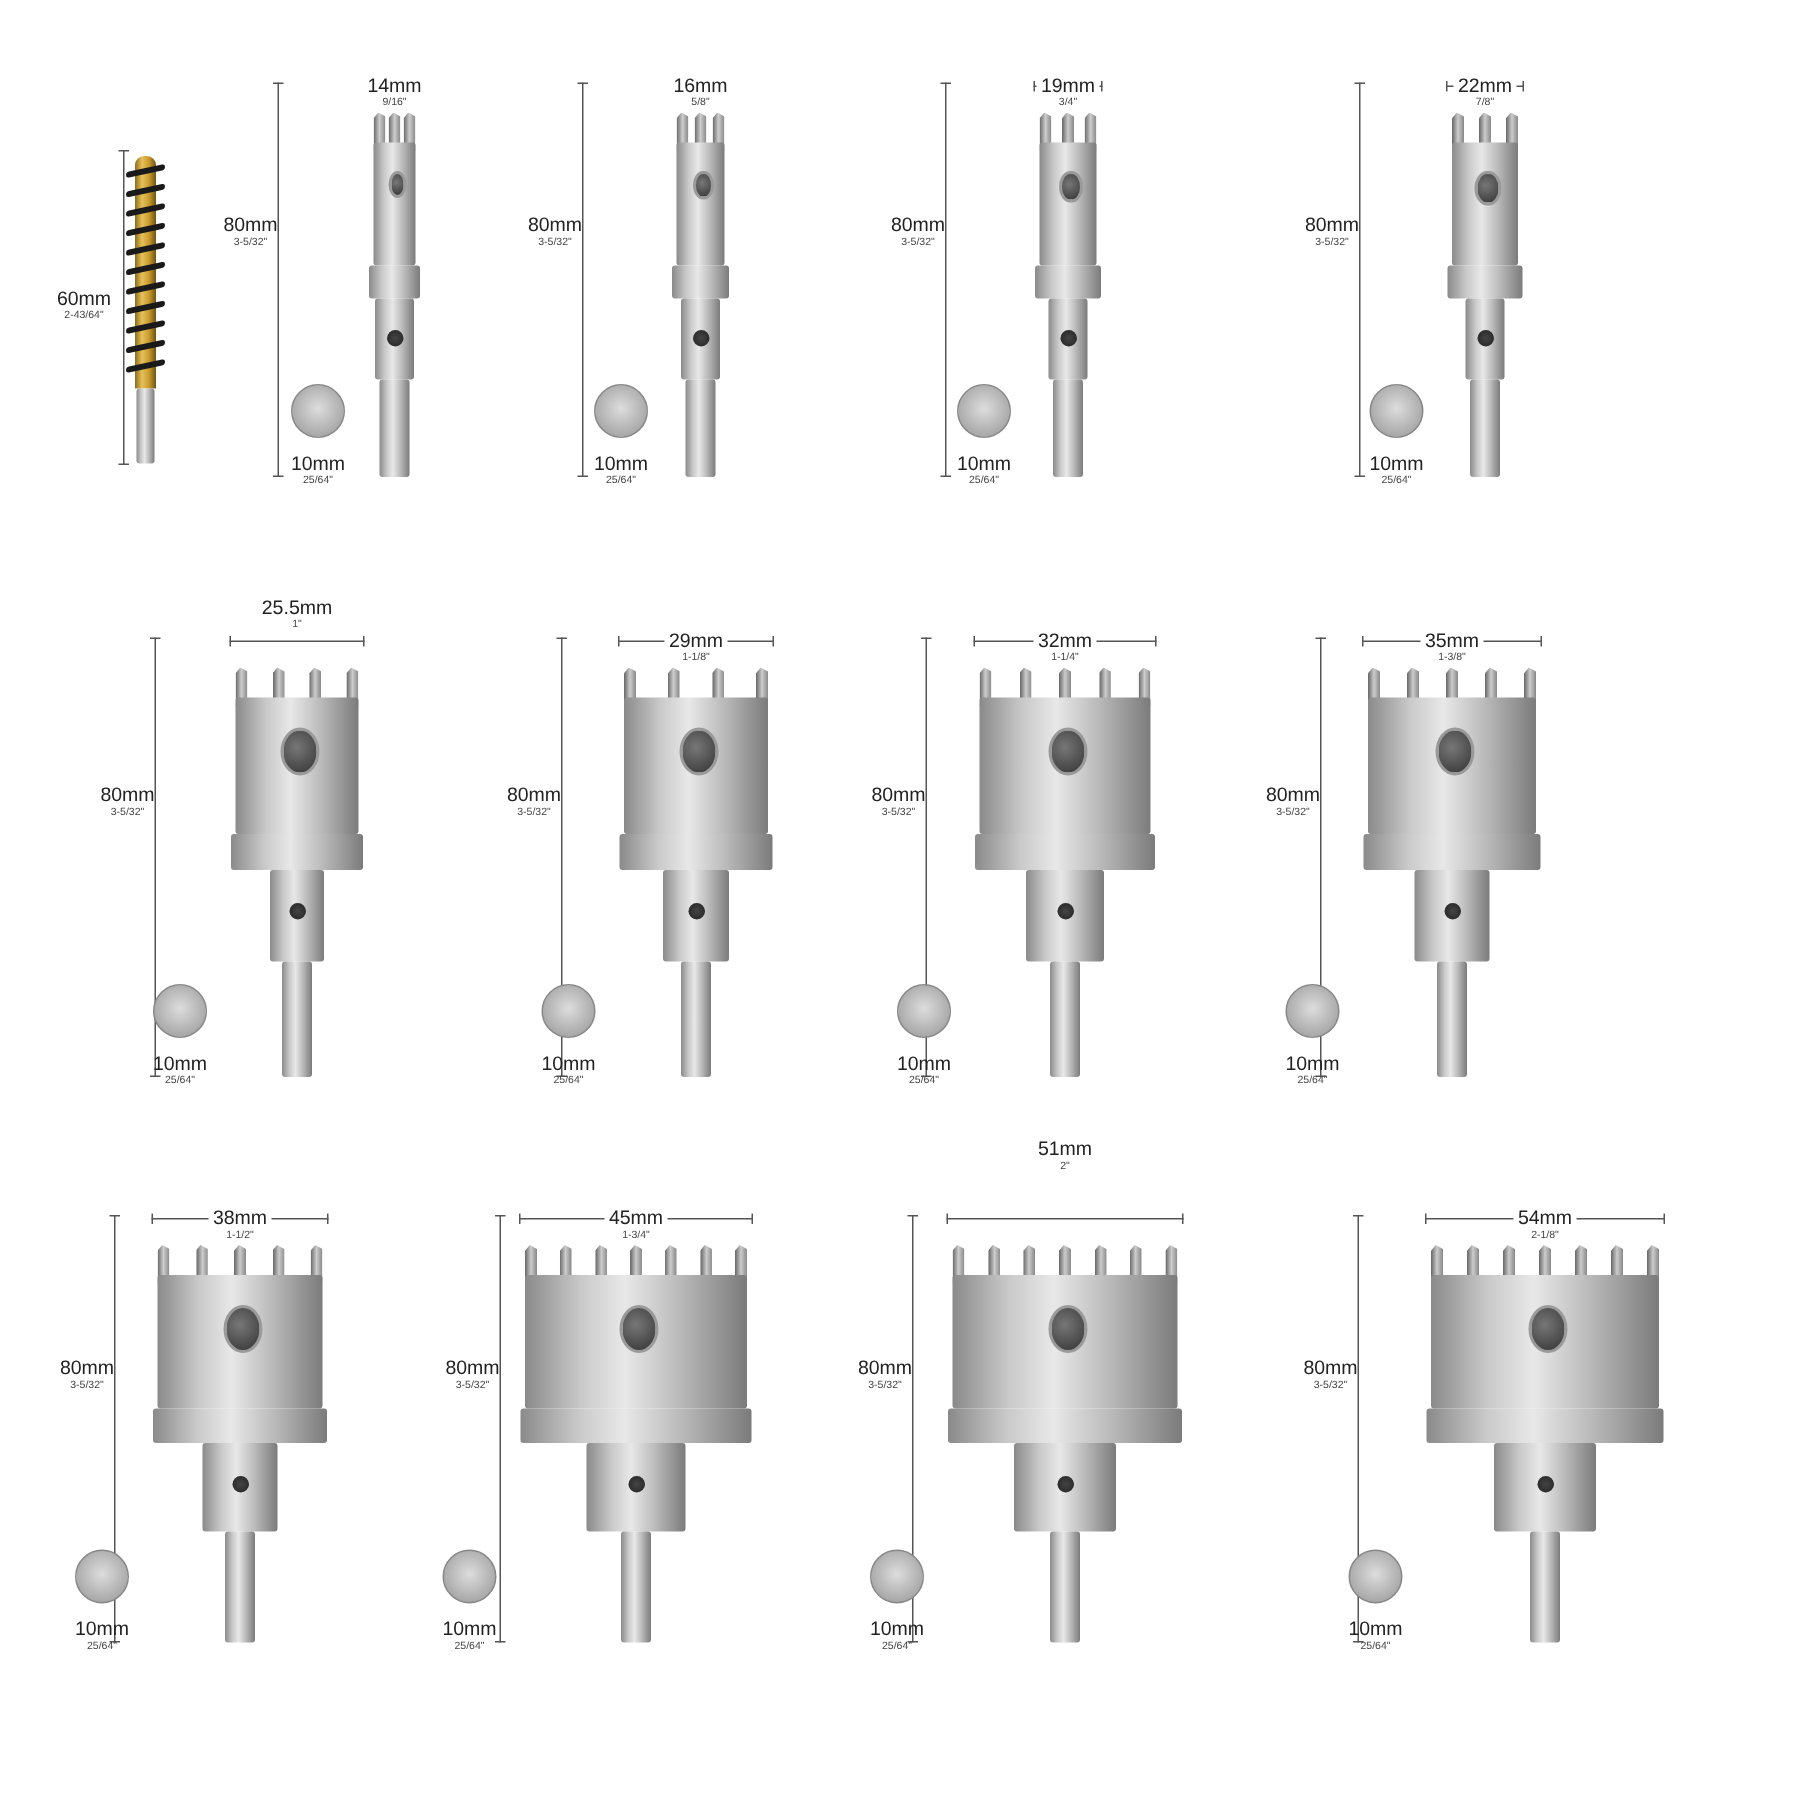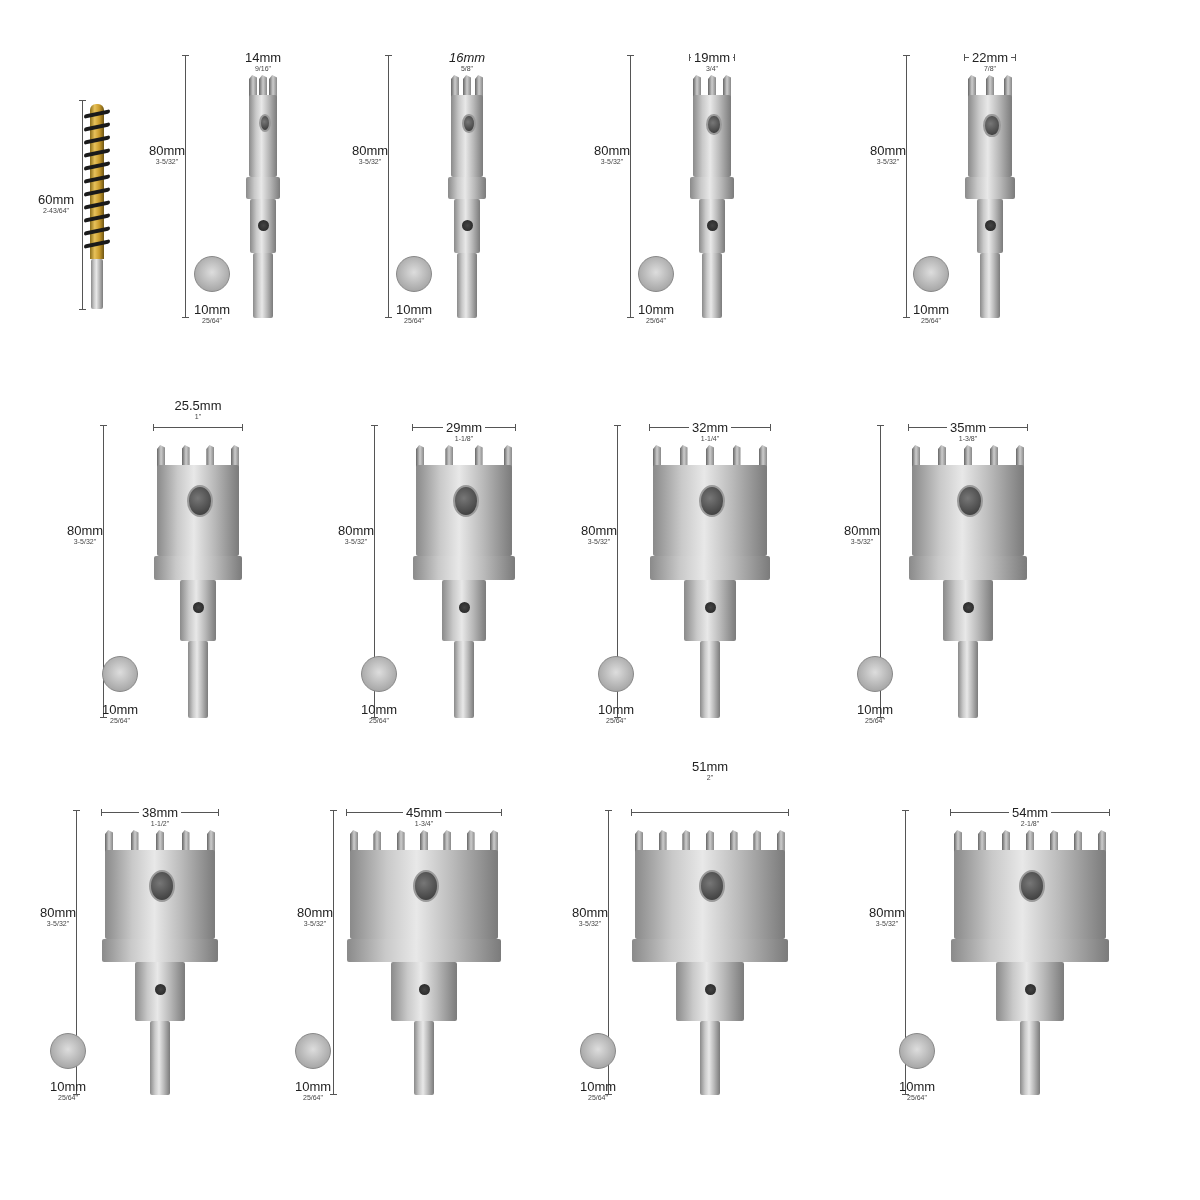--- a/index.html
+++ b/index.html
@@ -77,21 +77,21 @@
    </div>
       </div>
       <div class="item">
    <div class="vline" style="left:388px;top:55px;height:263px;"></div>
    <div class="hlabel" style="left:348px;top:140.55px;width:44px;">
      <span class="mm">80mm</span>
      <span class="inch">3-5/32"</span>
    </div>
    <div class="hline" style="left:447px;top:57px;width:40px;"></div>
    <div class="hlabel" style="left:427px;top:48px;width:80px;background:transparent;">
-     <span class="mm" style="background:#fff;padding:0 3px;font-style:italic;">16mm</span>
+     <span class="mm" style="background:#fff;padding:0 3px;">16mm</span>
      <span class="inch">5/8"</span>
    </div>
    <div class="teeth" style="left:451px;top:75px;width:32px;height:26px;">
      <div class="tooth"></div>
           <div class="tooth"></div>
           <div class="tooth"></div>
    </div>
    <div class="part" style="left:451px;top:95px;width:32px;height:81.89999999999999px;"></div>
    <div class="hole" style="left:462.2px;top:113.65px;width:9.6px;height:15.6px;"></div>
    <div class="part" style="left:448px;top:176.89999999999998px;width:38px;height:21.84px;"></div>

